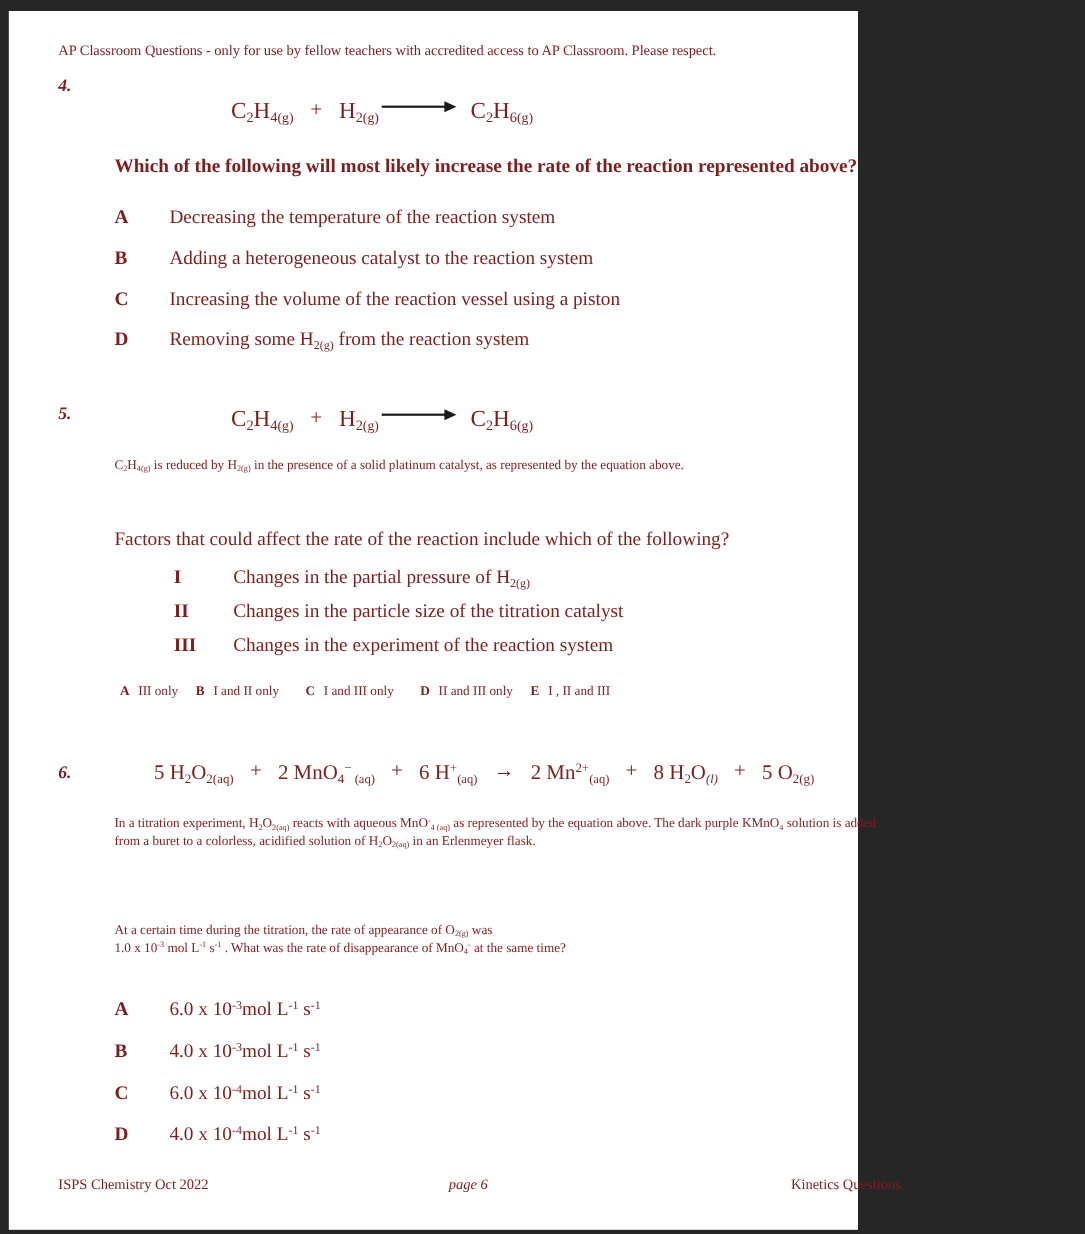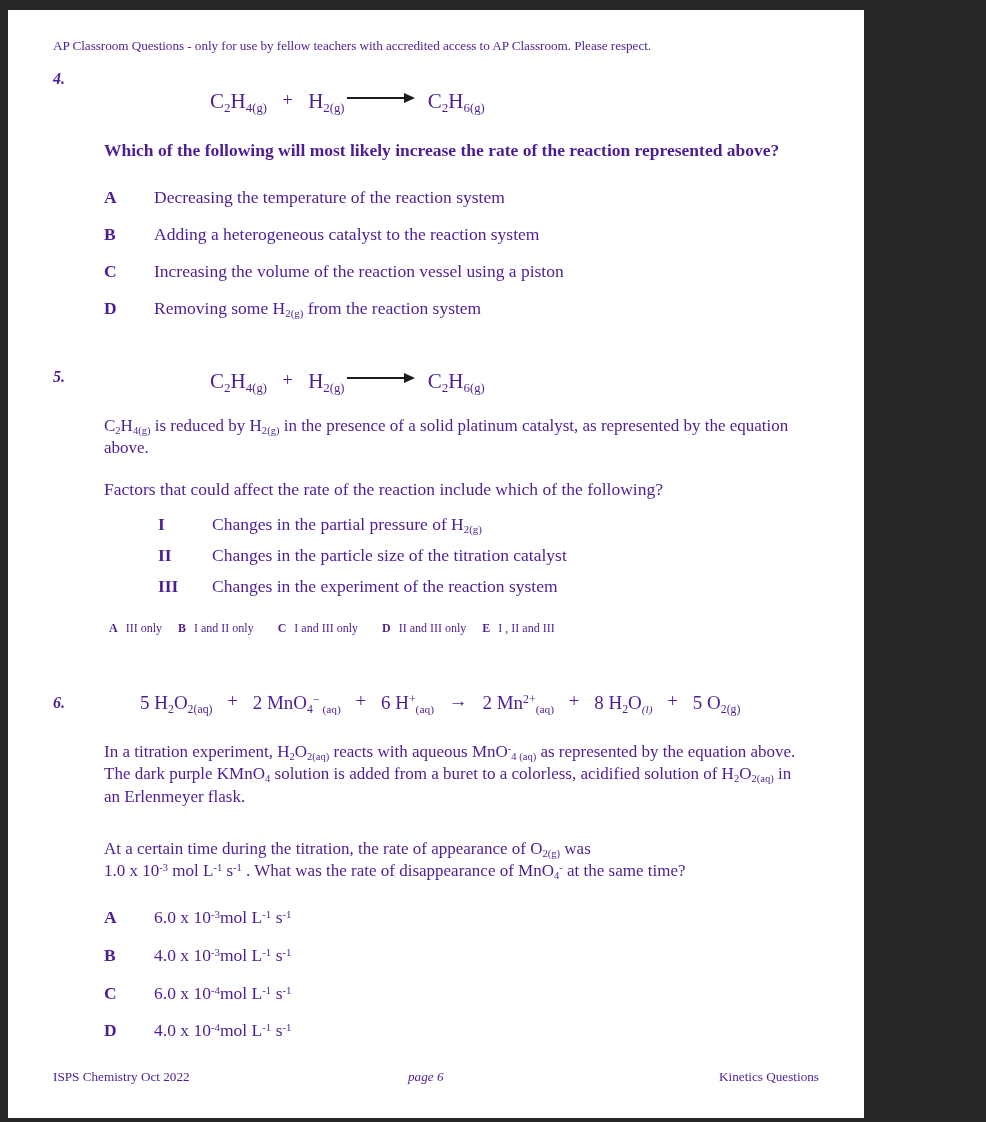--- a/index.html
+++ b/index.html
@@ -10,24 +10,24 @@
     width: 986px;
     height: 1122px;
     background: #262626;
     font-family: "Liberation Serif", "DejaVu Serif", serif;
     overflow: hidden;
   }
   .page {
     position: absolute;
     left: 8px;
     top: 10px;
-    width: 856px;
+    width: 772px;
     height: 1108px;
     background: #ffffff;
-    color: #4c1d95;
+    color: #7f1d1d;
     box-sizing: border-box;
   }
 
   .header-note {
     position: absolute;
     left: 45px;
     top: 28px;
     font-size: 13.2px;
     letter-spacing: -0.05px;
     white-space: nowrap;
@@ -112,21 +112,21 @@
     vertical-align: -0.34em;
     line-height: 0;
     font-style: italic;
   }
 
   .stem {
     font-size: 17.5px;
     line-height: 1.32;
   }
   .para {
-    font-size: 17px;
+    font-size: 12px;
     line-height: 1.32;
   }
 
   .opt {
     position: absolute;
     left: 96px;
     font-size: 17.5px;
     width: 730px;
   }
   .opt .letter {

